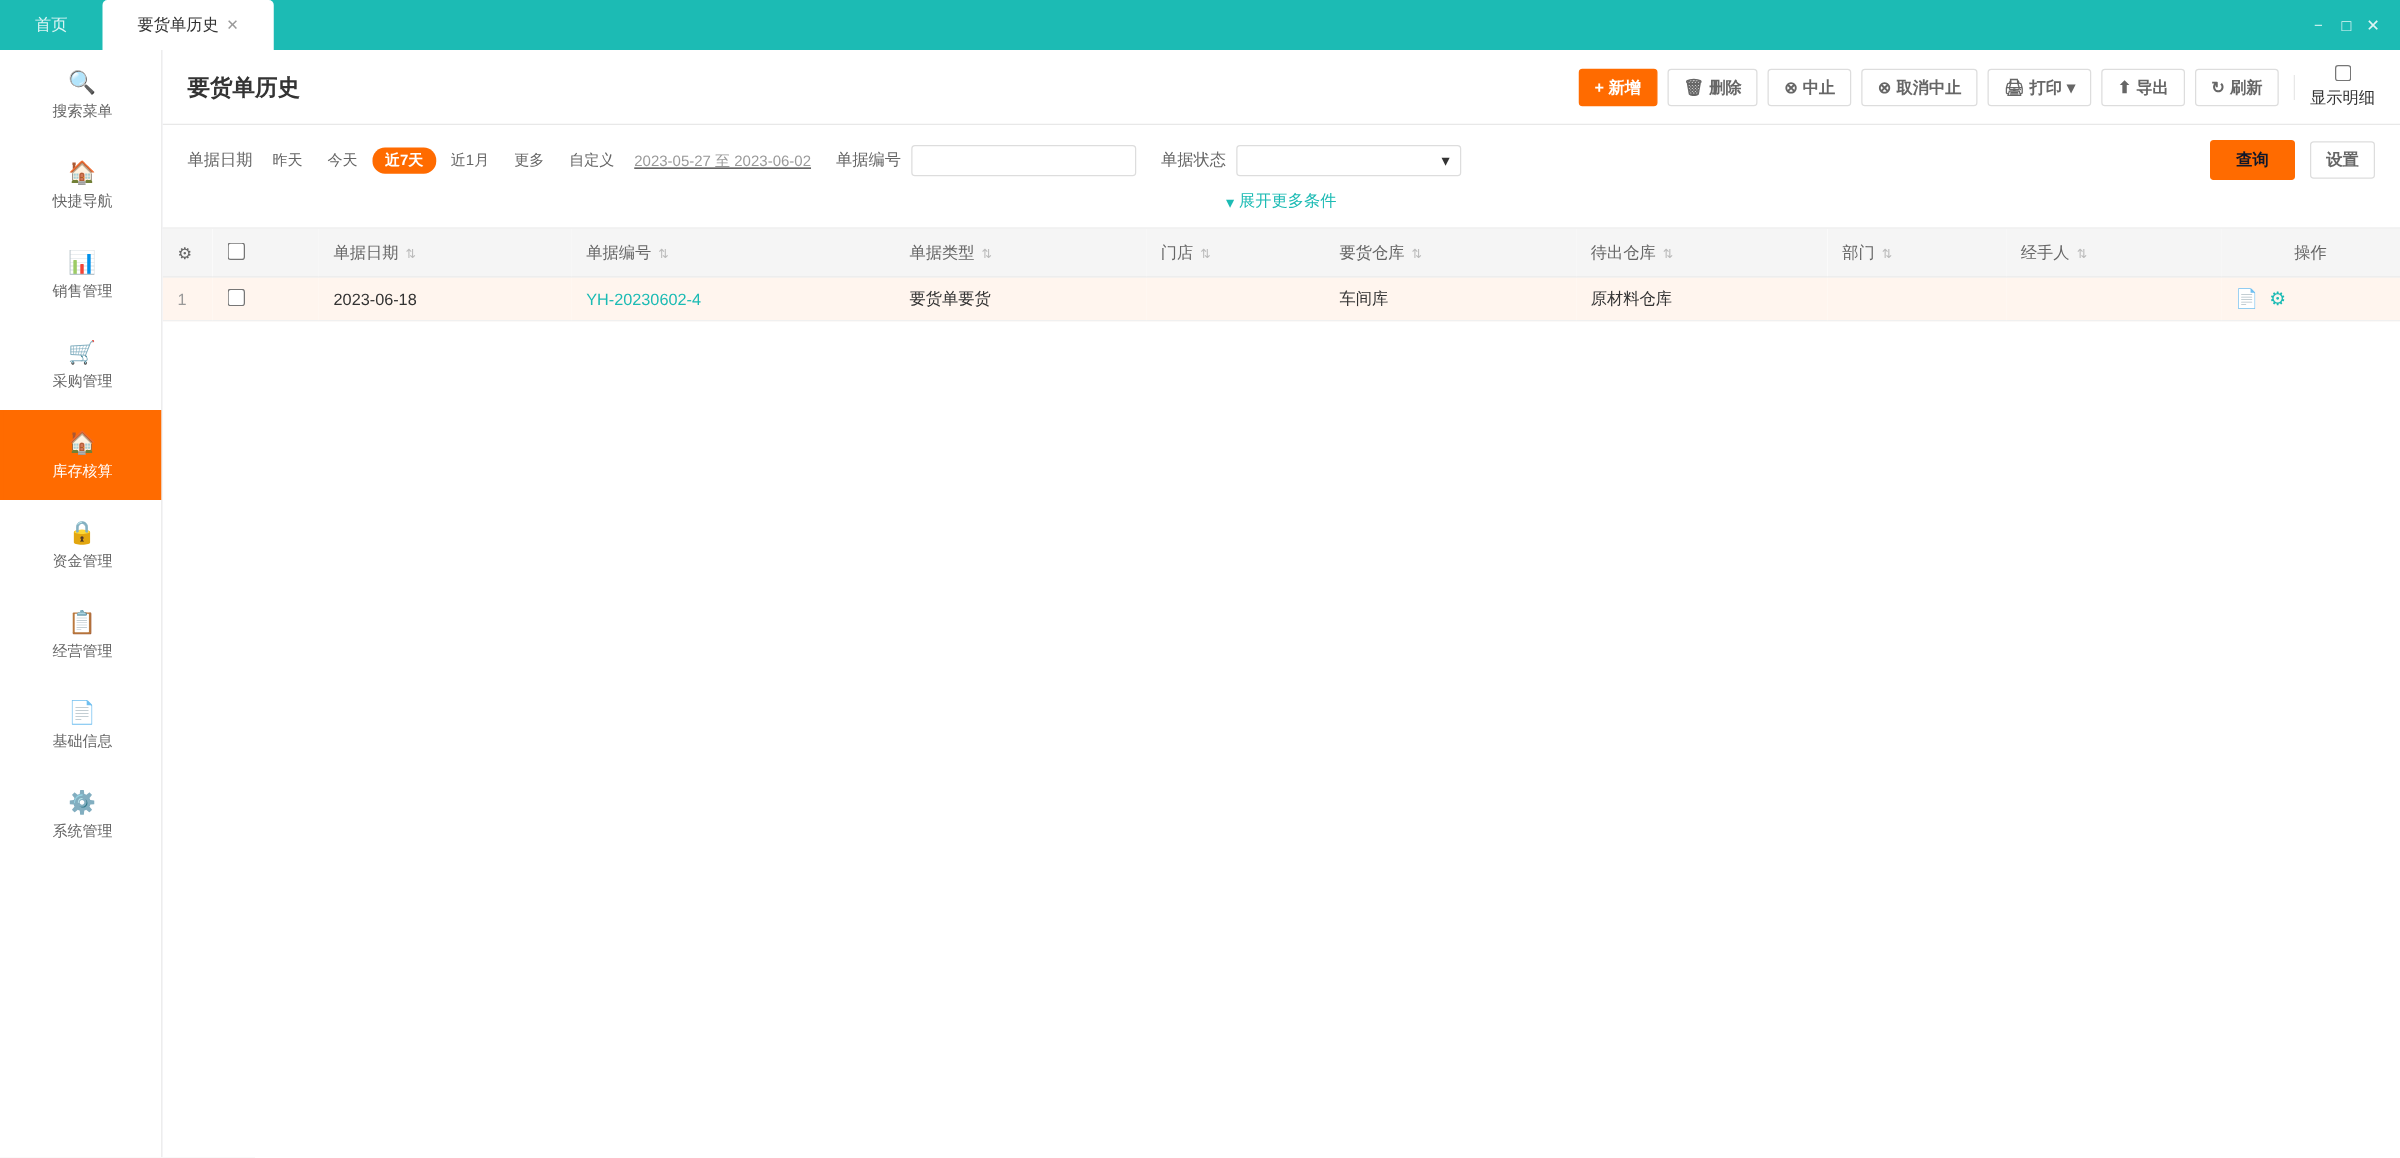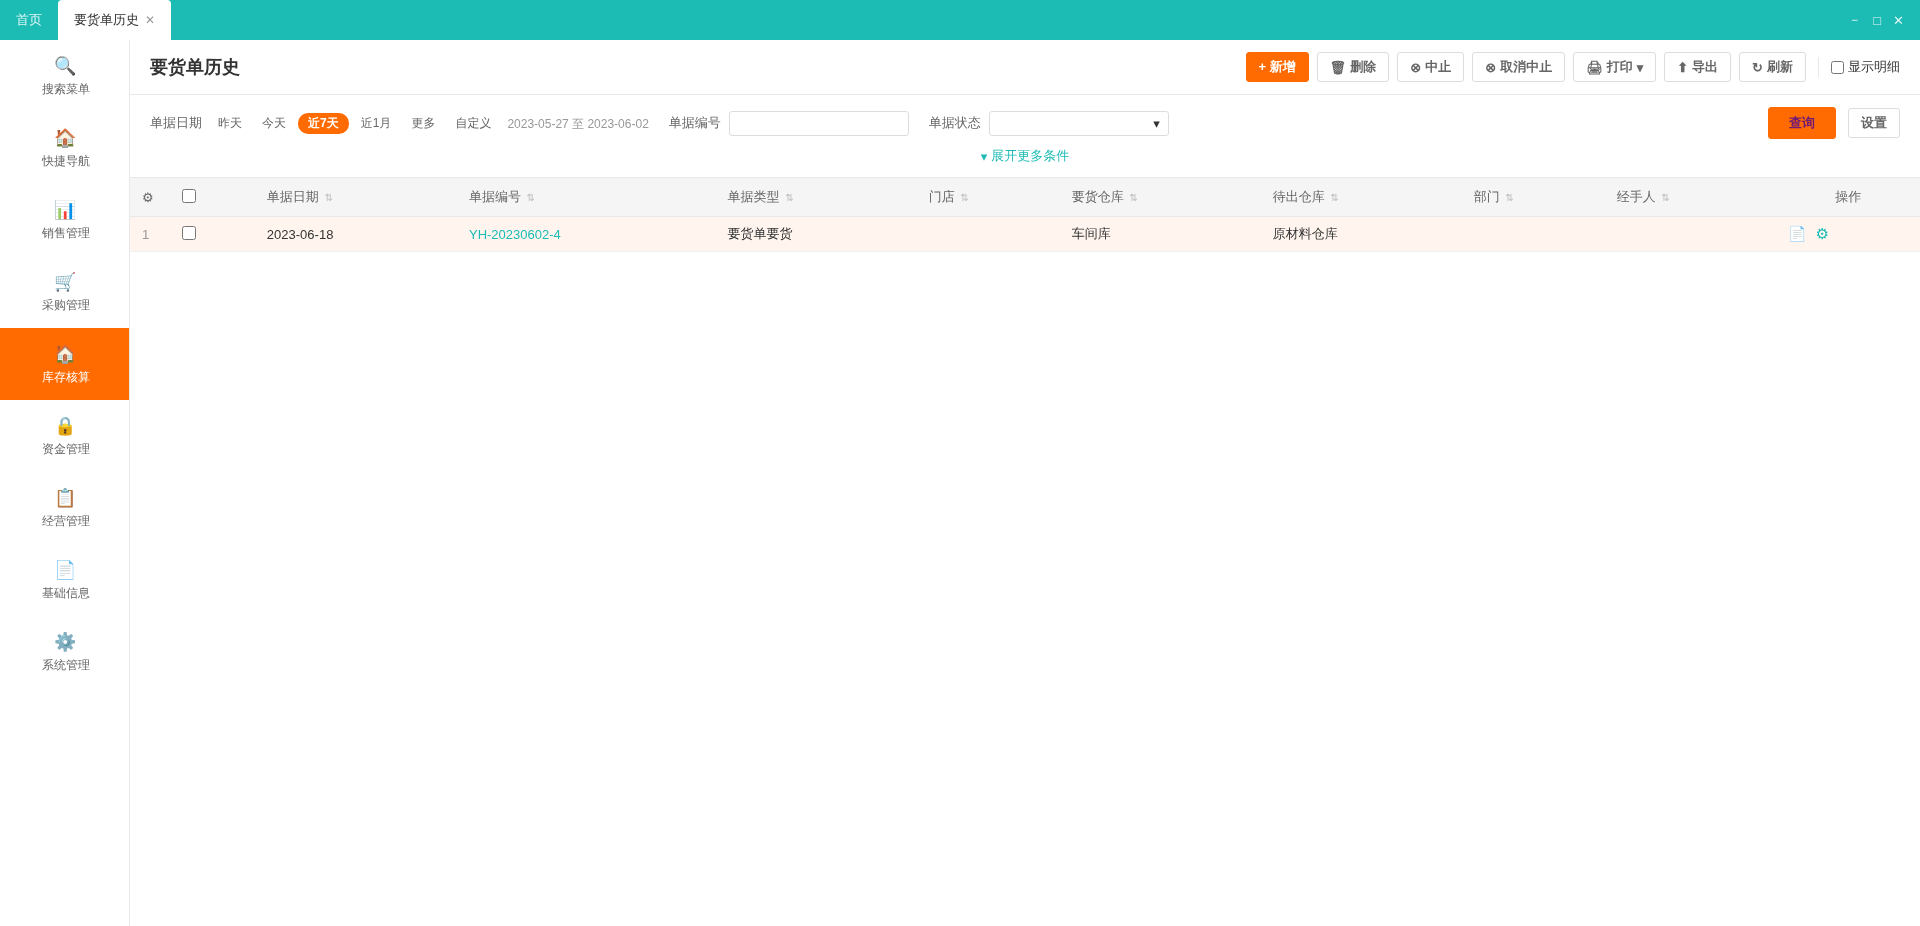--- a/index.html
+++ b/index.html
@@ -1,21 +1,21 @@
 <!DOCTYPE html>
 <html><head>
   <meta charset="utf-8">
   <style>
     * { margin: 0; padding: 0; box-sizing: border-box; }
     body { font-family: 'Microsoft YaHei', sans-serif; font-size: 13px; background: #f5f5f5; color: #333; width: 1920px; height: 926px; overflow: hidden; display: flex; flex-direction: column; }
 
     
     .top-bar { background: #1CBBB4; height: 40px; display: flex; align-items: center; padding: 0; color: white; flex-shrink: 0; }
     .top-bar-tabs { display: flex; align-items: center; flex: 1; height: 100%; }
-    .top-tab { padding: 0 16px; height: 100%; display: flex; align-items: center; font-size: 13px; cursor: pointer; color: rgba(255,255,255,0.85); }
+    .top-tab { padding: 0 28px; height: 100%; display: flex; align-items: center; font-size: 13px; cursor: pointer; color: rgba(255,255,255,0.85); }
     .top-tab.active { background: white; color: #333; border-radius: 4px 4px 0 0; }
     .top-tab .close-x { margin-left: 6px; font-size: 12px; color: #999; }
     .top-bar-actions { display: flex; align-items: center; gap: 12px; padding-right: 16px; font-size: 13px; }
     .top-bar-actions span { color: rgba(255,255,255,0.85); cursor: pointer; }
 
     
     .main-layout { display: flex; flex: 1; overflow: hidden; }
 
     
     .sidebar { width: 130px; background: white; border-right: 1px solid #e8e8e8; display: flex; flex-direction: column; flex-shrink: 0; }
@@ -165,60 +165,60 @@
         </button>
         <button class="btn">
           <span>⬆</span>
           <span>导出</span>
         </button>
         <button class="btn">
           <span>↻</span>
           <span>刷新</span>
         </button>
         <div class="divider-v"></div>
-        <label style="display:flex;align-items:center;gap:4px;cursor:pointer;">
+        <label style="display:flex;align-items:center;gap:4px;cursor:pointer;flex-direction:column;">
           <input type="checkbox" style="">
           <span>显示明细</span>
         </label>
       </div>
     </div>
 
     <div class="filter-bar">
       <div class="filter-row">
 
         <div class="filter-group">
           <span class="filter-label">单据日期</span>
           <div class="date-quick-btns">
             <button class="date-quick-btn">昨天</button>
             <button class="date-quick-btn">今天</button>
             <button class="date-quick-btn active">近7天</button>
             <button class="date-quick-btn">近1月</button>
             <button class="date-quick-btn">更多</button>
             <button class="date-quick-btn">自定义</button>
           </div>
-          <div style="display:flex;flex-direction:column;">
+          <div style="display:flex;flex-direction:column;text-decoration:underline;">
             <div class="date-range">2023-05-27 至 2023-06-02</div>
           </div>
         </div>
 
         <div class="filter-group">
           <span class="filter-label">单据编号</span>
           <input class="filter-input" type="text" style="">
         </div>
 
         <div class="filter-group">
           <span class="filter-label">单据状态</span>
           <div class="filter-select" style="min-width:180px; border:1px solid #ddd; border-radius:3px; padding:4px 8px; background:white; display:flex; align-items:center; justify-content:space-between;">
             <span></span>
             <span>▾</span>
           </div>
         </div>
 
         <div class="filter-group" style="margin-left:auto;">
-          <button class="btn primary" style="background:#FF6B00;color:#701a75;border-color:#FF6B00;padding:6px 20px;">查询</button>
+          <button class="btn primary" style="background:#FF6B00;color:#0f172a;border-color:#FF6B00;padding:6px 20px;">查询</button>
           <button class="btn settings-btn" style="margin-left:4px;">设置</button>
         </div>
       </div>
 
       <div class="expand-btn">
         <span>▾</span>
         <span>展开更多条件</span>
       </div>
     </div>
 

